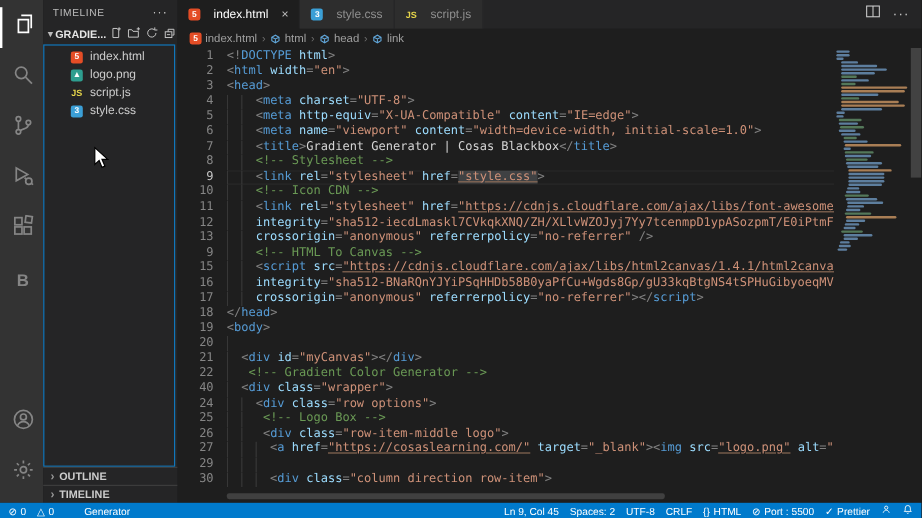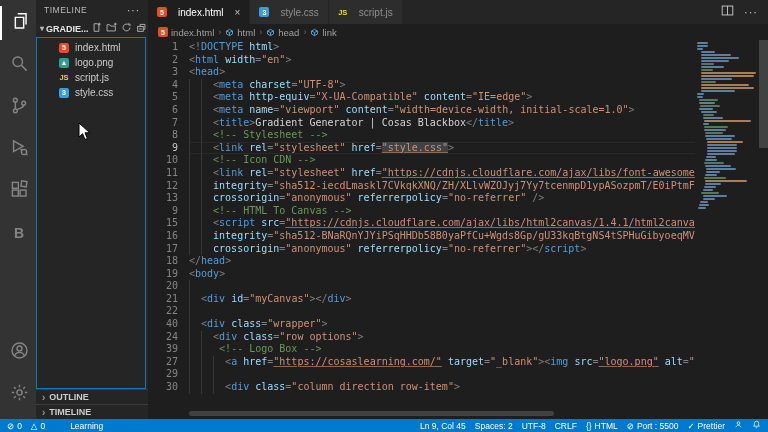--- a/index.html
+++ b/index.html
@@ -261,24 +261,25 @@
             <div class="code-line"><span class="gutter">12</span><span class="code-text"><span class="guide"></span><span class="guide"></span><span class="attr">integrity</span><span class="pl">=</span><span class="str">"sha512-iecdLmaskl7CVkqkXNQ/ZH/XLlvWZOJyj7Yy7tcenmpD1ypASozpmT/E0iPtmFIB46ZmdtAc9eNBvHrrrr</span></span></div>
             <div class="code-line"><span class="gutter">13</span><span class="code-text"><span class="guide"></span><span class="guide"></span><span class="attr">crossorigin</span><span class="pl">=</span><span class="str">"anonymous"</span><span class="txt"> </span><span class="attr">referrerpolicy</span><span class="pl">=</span><span class="str">"no-referrer"</span><span class="txt"> </span><span class="pl">/&gt;</span></span></div>
             <div class="code-line"><span class="gutter">9</span><span class="code-text"><span class="guide"></span><span class="guide"></span><span class="com">&lt;!-- HTML To Canvas --&gt;</span></span></div>
             <div class="code-line"><span class="gutter">15</span><span class="code-text"><span class="guide"></span><span class="guide"></span><span class="pl">&lt;</span><span class="tag">script</span><span class="txt"> </span><span class="attr">src</span><span class="pl">=</span><span class="link">"https://cdnjs.cloudflare.com/ajax/libs/html2canvas/1.4.1/html2canvas.min.js"</span></span></div>
             <div class="code-line"><span class="gutter">16</span><span class="code-text"><span class="guide"></span><span class="guide"></span><span class="attr">integrity</span><span class="pl">=</span><span class="str">"sha512-BNaRQnYJYiPSqHHDb58B0yaPfCu+Wgds8Gp/gU33kqBtgNS4tSPHuGibyoeqMV/TJlSKda6FXzoEywwww</span></span></div>
             <div class="code-line"><span class="gutter">17</span><span class="code-text"><span class="guide"></span><span class="guide"></span><span class="attr">crossorigin</span><span class="pl">=</span><span class="str">"anonymous"</span><span class="txt"> </span><span class="attr">referrerpolicy</span><span class="pl">=</span><span class="str">"no-referrer"</span><span class="pl">&gt;&lt;/</span><span class="tag">script</span><span class="pl">&gt;</span></span></div>
             <div class="code-line"><span class="gutter">18</span><span class="code-text"><span class="pl">&lt;/</span><span class="tag">head</span><span class="pl">&gt;</span></span></div>
             <div class="code-line"><span class="gutter">19</span><span class="code-text"><span class="pl">&lt;</span><span class="tag">body</span><span class="pl">&gt;</span></span></div>
             <div class="code-line"><span class="gutter">20</span><span class="code-text"><span class="guide"></span></span></div>
             <div class="code-line"><span class="gutter">21</span><span class="code-text"><span class="guide"></span><span class="pl">&lt;</span><span class="tag">div</span><span class="txt"> </span><span class="attr">id</span><span class="pl">=</span><span class="str">"myCanvas"</span><span class="pl">&gt;&lt;/</span><span class="tag">div</span><span class="pl">&gt;</span></span></div>
-            <div class="code-line"><span class="gutter">22</span><span class="code-text"><span class="guide"></span> </span></div>
+            <div class="code-line"><span class="gutter">22</span><span class="code-text"><span class="guide"></span> <span class="com">&lt;!-- Gradient Color Generator --&gt;</span></span></div>
             <div class="code-line"><span class="gutter">40</span><span class="code-text"><span class="guide"></span><span class="pl">&lt;</span><span class="tag">div</span><span class="txt"> </span><span class="attr">class</span><span class="pl">=</span><span class="str">"wrapper"</span><span class="pl">&gt;</span></span></div>
             <div class="code-line"><span class="gutter">24</span><span class="code-text"><span class="guide"></span><span class="guide"></span><span class="pl">&lt;</span><span class="tag">div</span><span class="txt"> </span><span class="attr">class</span><span class="pl">=</span><span class="str">"row options"</span><span class="pl">&gt;</span></span></div>
-            <div class="code-line"><span class="gutter">39</span><span class="code-text"><span class="guide"></span><span class="guide"></span> <span class="com">&lt;!-- Logo Box --&gt;</span></span></div>
+            <div class="code-line"><span class="gutter">25</span><span class="code-text"><span class="guide"></span><span class="guide"></span> <span class="com">&lt;!-- Logo Box --&gt;</span></span></div>
+            <div class="code-line"><span class="gutter">26</span><span class="code-text"><span class="guide"></span><span class="guide"></span> <span class="pl">&lt;</span><span class="tag">div</span><span class="txt"> </span><span class="attr">class</span><span class="pl">=</span><span class="str">"row-item-middle logo"</span><span class="pl">&gt;</span></span></div>
             <div class="code-line"><span class="gutter">27</span><span class="code-text"><span class="guide"></span><span class="guide"></span><span class="guide"></span><span class="pl">&lt;</span><span class="tag">a</span><span class="txt"> </span><span class="attr">href</span><span class="pl">=</span><span class="link">"https://cosaslearning.com/"</span><span class="txt"> </span><span class="attr">target</span><span class="pl">=</span><span class="str">"_blank"</span><span class="pl">&gt;&lt;</span><span class="tag">img</span><span class="txt"> </span><span class="attr">src</span><span class="pl">=</span><span class="link">"logo.png"</span><span class="txt"> </span><span class="attr">alt</span><span class="pl">=</span><span class="str">"logo"</span></span></div>
             <div class="code-line"><span class="gutter">29</span><span class="code-text"><span class="guide"></span><span class="guide"></span><span class="guide"></span></span></div>
             <div class="code-line"><span class="gutter">30</span><span class="code-text"><span class="guide"></span><span class="guide"></span><span class="guide"></span><span class="pl">&lt;</span><span class="tag">div</span><span class="txt"> </span><span class="attr">class</span><span class="pl">=</span><span class="str">"column direction row-item"</span><span class="pl">&gt;</span></span></div>
           </div>
         <div class="minimap" id="minimap">
             <div class="mm-bar" style="margin-left: 0px; width: 10.5px; background: rgb(93, 126, 158);"></div>
             <div class="mm-bar" style="margin-left: 0px; width: 11px; background: rgb(93, 126, 158);"></div>
             <div class="mm-bar" style="margin-left: 0px; width: 6px; background: rgb(93, 126, 158);"></div>
             <div class="mm-bar" style="margin-left: 4.4px; width: 14px; background: rgb(93, 126, 158);"></div>
             <div class="mm-bar" style="margin-left: 4.4px; width: 29.5px; background: rgb(93, 126, 158);"></div>
@@ -346,21 +347,21 @@
     <span class="st-left" id="status-left">
         <span class="st-item">
           <span>⊘</span>
           <span>0</span>
         </span>
         <span class="st-item">
           <span>△</span>
           <span>0</span>
         </span>
         <span class="st-item st-blackbox">
-          <span>Learning</span>
+          <span>Generator</span>
         </span>
       </span>
     <span class="st-right" id="status-right">
         <span class="st-item">
           <span>Ln 9, Col 45</span>
         </span>
         <span class="st-item">
           <span>Spaces: 2</span>
         </span>
         <span class="st-item">

